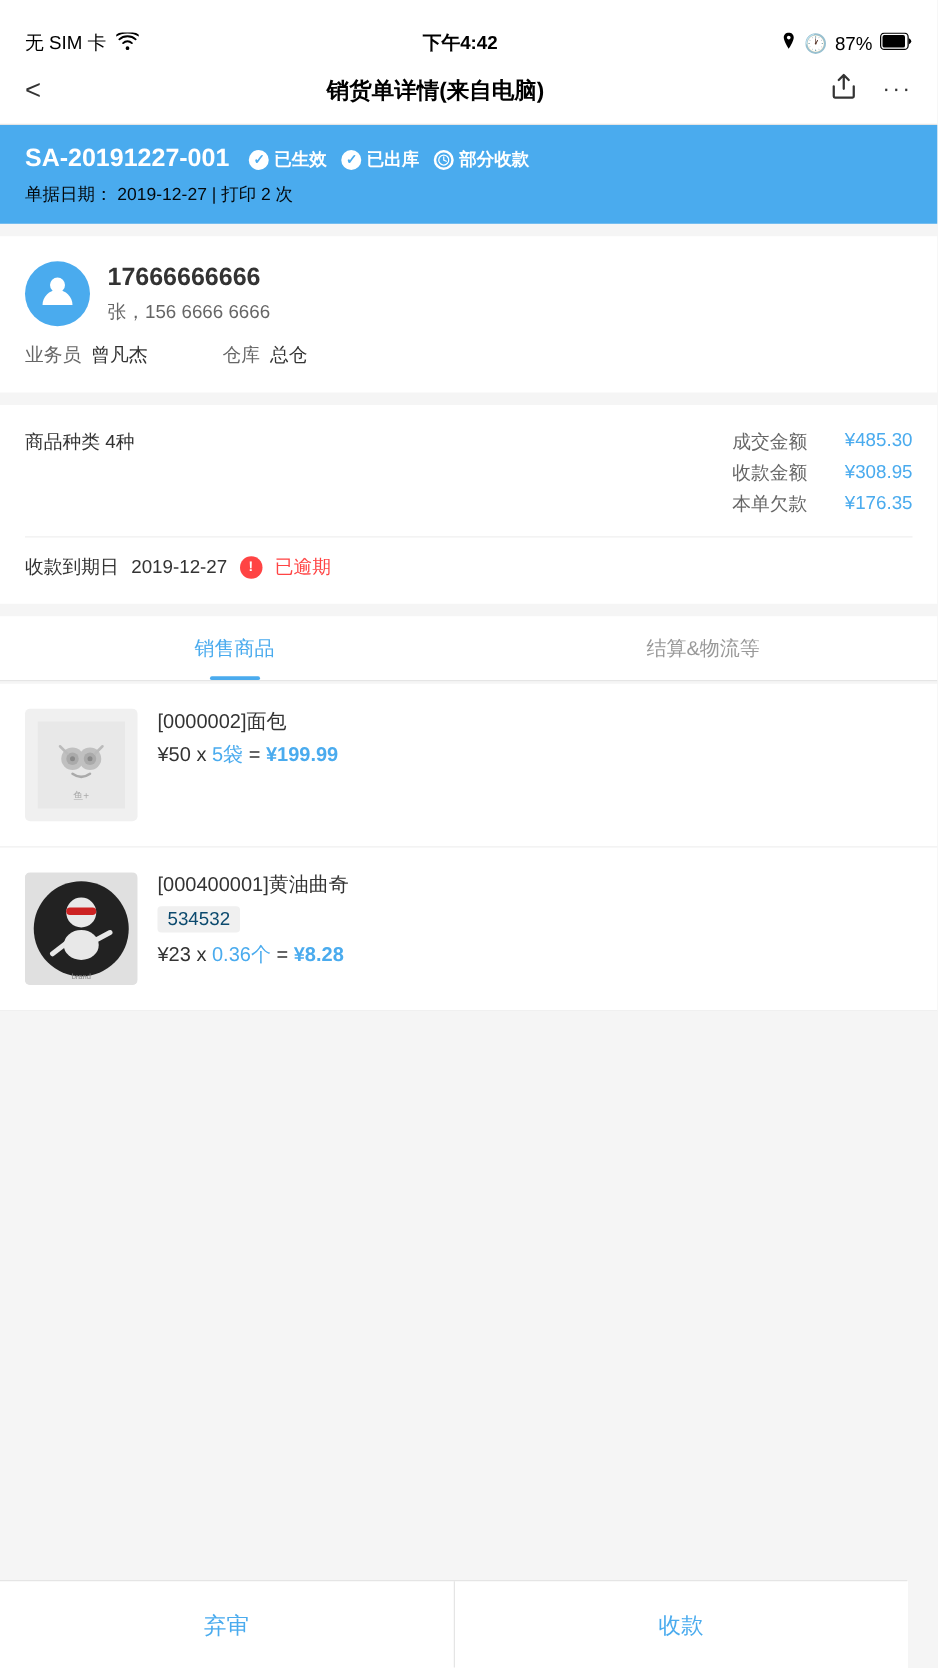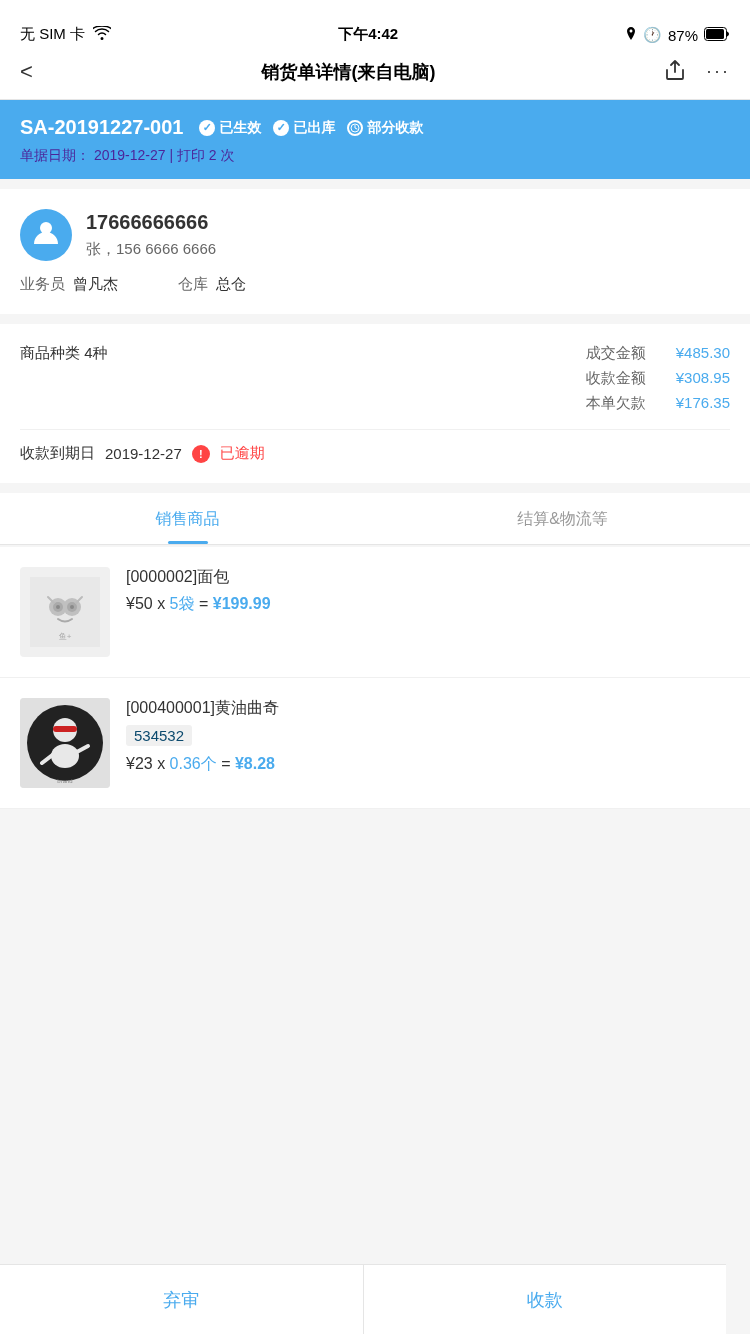--- a/index.html
+++ b/index.html
@@ -88,21 +88,21 @@
       width: 16px;
       height: 16px;
       border-radius: 50%;
       border: 2px solid #fff;
       display: flex;
       align-items: center;
       justify-content: center;
     }
     .blue-header .date-line {
       font-size: 14px;
-      color: #4c1d95;
+      color: #000000;
       margin-top: 8px;
       opacity: 0.95;
     }
 
     
     .customer-card {
       background: #fff;
       padding: 20px;
       margin-top: 10px;
     }

